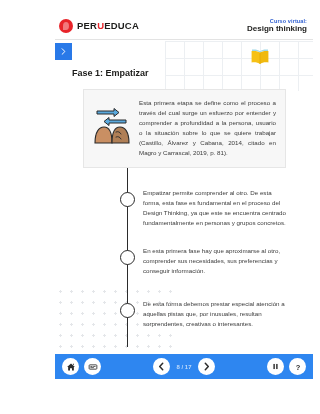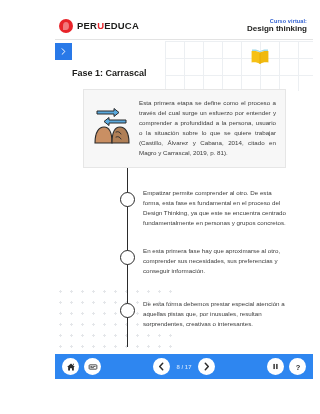--- a/index.html
+++ b/index.html
@@ -271,21 +271,21 @@
       <path d="M11 4.6 C9 3.1 6 2.7 2.6 3.1 L2.6 14.4 C6 14 9 14.4 11 15.9 Z" fill="#f6c116"></path>
       <path d="M11 4.6 C13 3.1 16 2.7 19.4 3.1 L19.4 14.4 C16 14 13 14.4 11 15.9 Z" fill="#f0b90f"></path>
       <path d="M10.6 4.6 L11.4 4.6 L11.4 15.9 L10.6 15.9 Z" fill="#e0a908"></path>
     </svg>
 
     <div class="phase-badge">
       <svg viewBox="0 0 10 10" width="7" height="7">
         <path d="M3 1 L7 5 L3 9" fill="none" stroke="#ffffff" stroke-width="1.4" stroke-linecap="round" stroke-linejoin="round"></path>
       </svg>
     </div>
-    <div class="phase-title">Fase 1: Carrascal</div>
+    <div class="phase-title">Fase 1: Empatizar</div>
 
     <div class="timeline-line"></div>
     <div class="node n1"></div>
     <div class="node n2"></div>
     <div class="node n3"></div>
 
     <div class="card">
       <svg class="card-illus" viewBox="0 0 40 42">
         <path d="M5 9 L22 9 L22 6.5 L27 10.5 L22 14.5 L22 12 L5 12 Z" fill="#5aa9dd" stroke="#2b2b2b" stroke-width="1"></path>
         <path d="M34 18 L17 18 L17 15.5 L12 19.5 L17 23.5 L17 21 L34 21 Z" fill="#5aa9dd" stroke="#2b2b2b" stroke-width="1"></path>

